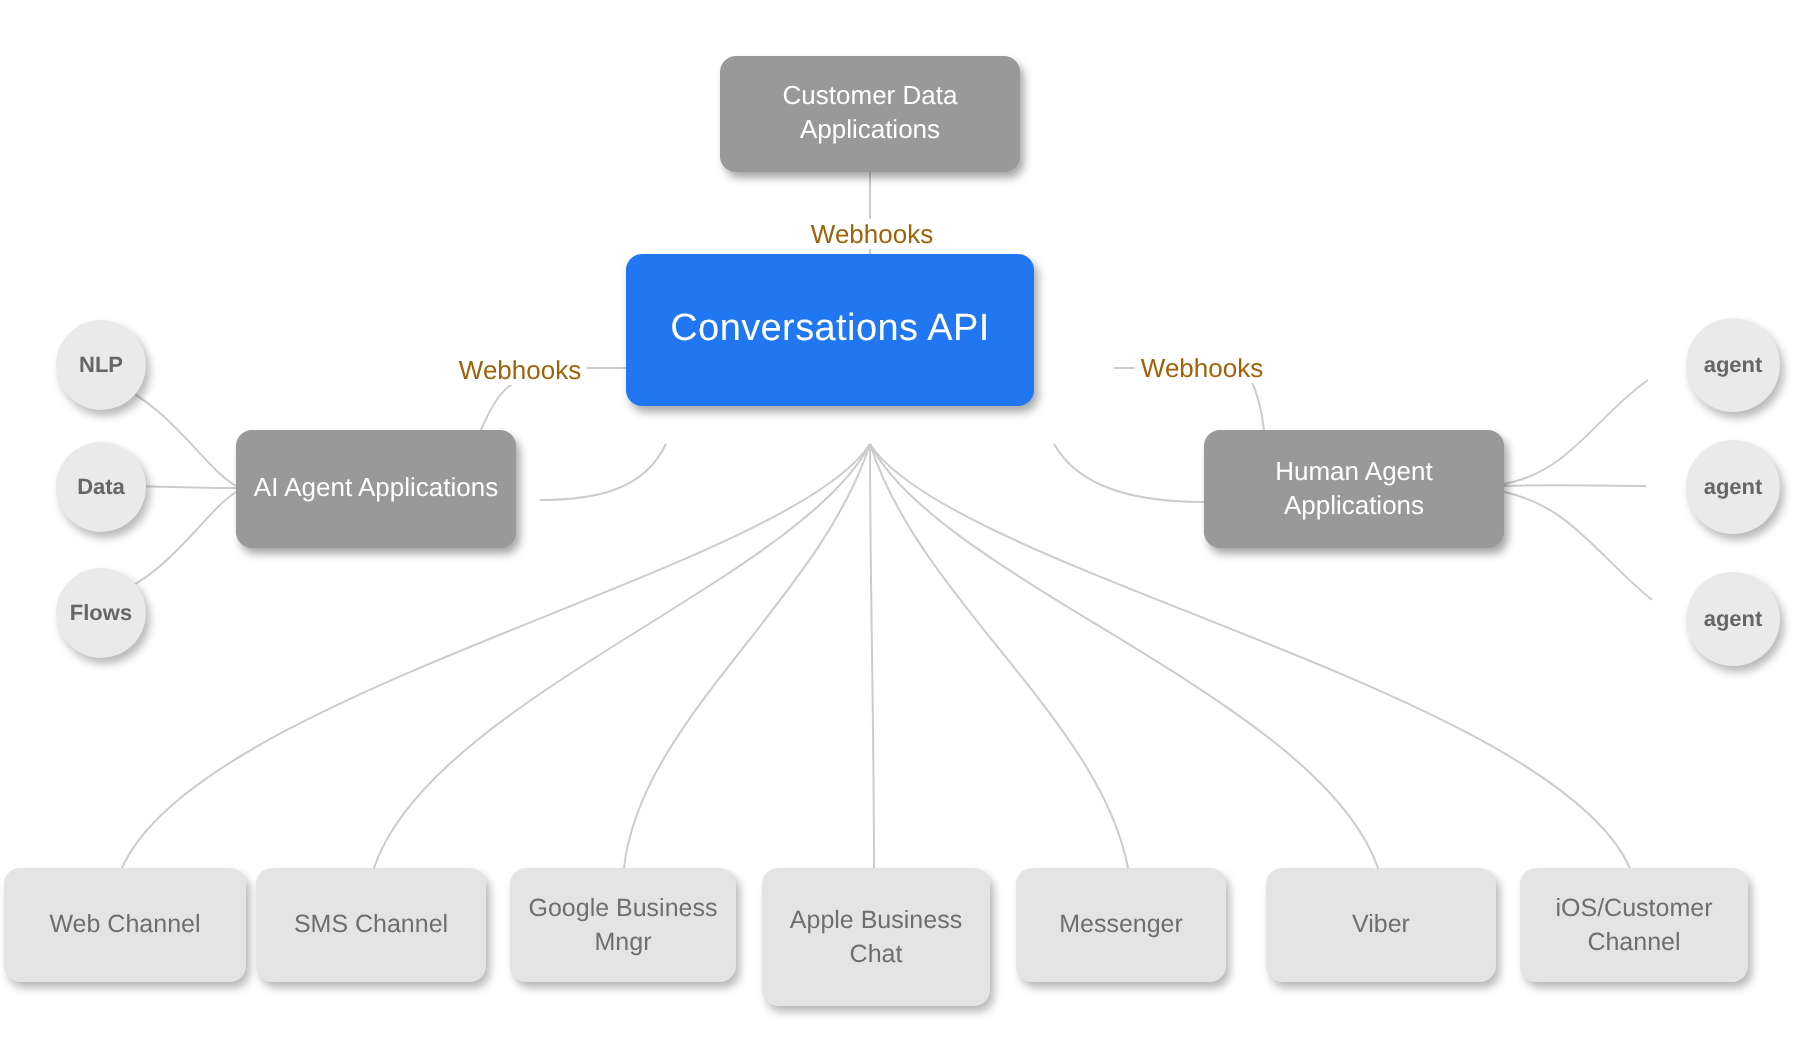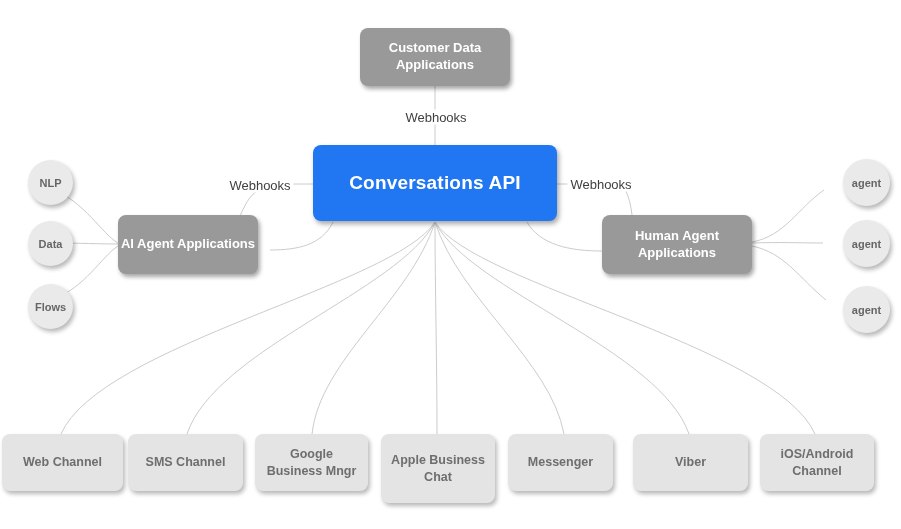--- a/index.html
+++ b/index.html
@@ -9,21 +9,21 @@
     background:#ffffff;
     font-family:"Liberation Sans", sans-serif;
     overflow:hidden;
   }
   svg.connectors { position:absolute; left:0; top:0; width:901px; height:529px; }
   svg.connectors path, svg.connectors line { stroke:#cccccc; stroke-width:1; fill:none; }
 
   .node {
     position:absolute; box-sizing:border-box;
     display:flex; align-items:center; justify-content:center;
-    text-align:center; border-radius:8px; font-weight:bold;
+    text-align:center; border-radius:8px; font-weight:normal;
   }
   .node.gray  {
     background:#999999; color:#ffffff; font-size:13px; line-height:1.3;
     box-shadow:2px 3px 4px rgba(0,0,0,0.35);
   }
   .node.blue  {
     background:#2176F2; color:#ffffff; font-size:19px;
     box-shadow:2px 3px 5px rgba(0,0,0,0.35);
     letter-spacing:0.2px;
   }
@@ -35,21 +35,21 @@
   .circle {
     position:absolute; border-radius:50%;
     background:#EAEAEA;
     display:flex; align-items:center; justify-content:center;
     font-weight:bold; font-size:11px; color:#666666;
     box-shadow:2px 3px 4px rgba(0,0,0,0.28);
     margin-left:20px;
   }
   .conn-label {
     position:absolute; transform:translate(-50%,-50%);
-    font-size:13px; color:#404040;
+    font-size:13px; color:#a16207;
     background:#ffffff; padding:0 3px; white-space:nowrap;
   }
 </style>
 </head>
 <body>
 
 <div class="canvas">
 
   <svg class="connectors" viewBox="0 0 901 529">
 
@@ -79,21 +79,21 @@
     <path d="M435,222 C435,290 437,360 437,434"></path>
     <path d="M435,222 C460,300 550,360 564,434"></path>
     <path d="M435,222 C470,290 660,350 689,434"></path>
     <path d="M435,222 C475,285 775,345 815,434"></path>
   </svg>
 
   <div class="node gray" style="left:360px; top:28px; width:150px; height:58px;">
     <span>Customer Data Applications</span>
   </div>
 
-  <div class="node blue" style="left:313px; top:145px; width:244px; height:76px;">
+  <div class="node blue" style="left:313px; top:127px; width:204px; height:76px;">
     <span>Conversations API</span>
   </div>
 
   <div class="node gray" style="left:118px; top:215px; width:140px; height:59px;">
     <span>AI Agent Applications</span>
   </div>
 
   <div class="node gray" style="left:602px; top:215px; width:150px; height:59px;">
     <span>Human Agent Applications</span>
   </div>
@@ -134,16 +134,16 @@
   <div class="node light" style="left:381px; top:434px; width:114px; height:69px;">
     <span>Apple Business Chat</span>
   </div>
   <div class="node light" style="left:508px; top:434px; width:105px; height:57px;">
     <span>Messenger</span>
   </div>
   <div class="node light" style="left:633px; top:434px; width:115px; height:57px;">
     <span>Viber</span>
   </div>
   <div class="node light" style="left:760px; top:434px; width:114px; height:57px;">
-    <span>iOS/Android Channel</span>
+    <span>iOS/Customer Channel</span>
   </div>
 
 </div>
 
 </body></html>

